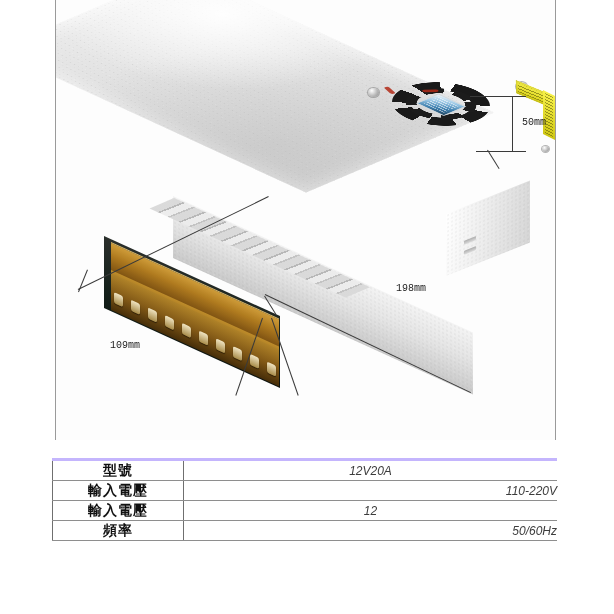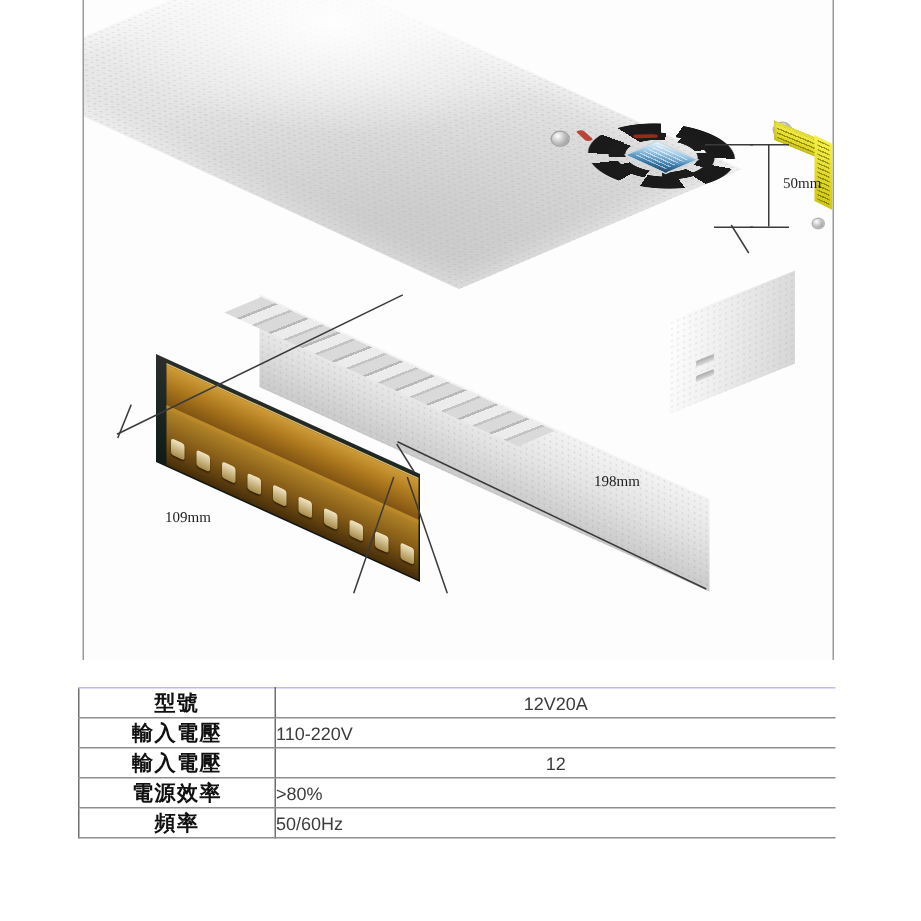--- a/index.html
+++ b/index.html
@@ -173,47 +173,47 @@
   }
 
   
   .vent{position:absolute;width:12px;height:4px;
     background:linear-gradient(180deg,#9b9b9b,#d6d6d6);border-radius:1px;opacity:.8;}
 
   
   .dimline{position:absolute;background:#3a3a3a;}
   .dim-label{
     position:absolute;font-size:10px;color:#1d1d1d;white-space:nowrap;
-    font-family:Liberation Serif, serif;
+    font-family:Liberation Mono, monospace;
     text-align:center;
   }
   .dim-rot-198{transform:rotate(25.5deg);transform-origin:0 50%;}
   .dim-rot-109{transform:rotate(-26deg);transform-origin:0 50%;}
 
   
   #spec-table{
     position:absolute;left:52px;top:458px;width:505px;
     border-collapse:collapse;
   }
   #spec-table td{
     border-bottom:1px solid #8e8e8e;
     height:19px;padding:0;vertical-align:middle;
   }
-  #spec-table tr:first-child td{border-top:1px solid #c4b5fd;}
+  #spec-table tr:first-child td{border-top:3px solid #c4b5fd;}
   .cell-label{
     width:130px;border-right:1px solid #6f6f6f;border-left:1px solid #6f6f6f;
     text-align:center;
     font-family:"DejaVu Serif",serif;
     font-weight:bold;font-size:14px;color:#111;letter-spacing:1px;
   }
   .cell-value{
     font-family:"Liberation Sans","DejaVu Sans",sans-serif;
-    font-size:12px;color:#3c3c3c;
-  }
-  .v-center{text-align:left;}
+    font-size:12px;color:#3c3c3c;font-style:italic;
+  }
+  .v-center{text-align:right;}
   .v-right{text-align:center;padding-left:150px;}
 </style>
 </head>
 <body>
 
 <div id="page">
 
   <div id="photo-panel">
 
     <div class="psu" id="psu-inner"></div>
@@ -275,21 +275,21 @@
     <div class="dimline" style="left:500px;top:151px;width:26px;height:1px;"></div>
     <div class="dimline" style="left:470px;top:96px;width:32px;height:1px;"></div>
     <div class="dimline" style="left:476px;top:151px;width:26px;height:1px;"></div>
     <span class="dim-label" style="left:522px;top:117px;">50mm</span>
   </div>
 
   <div>
     <div class="dimline dim-rot-198" style="left:265px;top:294px;width:228px;height:1px;"></div>
     <div class="dimline" style="left:487px;top:150px;width:1px;height:22px;transform:rotate(-32deg);transform-origin:50% 0;"></div>
     <div class="dimline" style="left:264px;top:296px;width:1px;height:22px;transform:rotate(-32deg);transform-origin:50% 0;"></div>
-    <span class="dim-label" style="left:396px;top:283px;margin-top:33px;">198mm</span>
+    <span class="dim-label" style="left:396px;top:283px;">198mm</span>
   </div>
 
   <div>
     <div class="dimline dim-rot-109" style="left:78px;top:289px;width:212px;height:1px;"></div>
     <div class="dimline" style="left:78px;top:268px;width:1px;height:24px;transform:rotate(22deg);transform-origin:50% 100%;"></div>
     <span class="dim-label" style="left:110px;top:340px;">109mm</span>
   </div>
 
   <div class="dimline" style="left:262px;top:318px;width:1px;height:82px;transform:rotate(19deg);transform-origin:50% 0;"></div>
   <div class="dimline" style="left:271px;top:318px;width:1px;height:82px;transform:rotate(-19deg);transform-origin:50% 0;"></div>
@@ -302,23 +302,19 @@
       </tr>
       <tr>
         <td class="cell-label">輸入電壓</td>
         <td class="cell-value v-center">110-220V</td>
       </tr>
       <tr>
         <td class="cell-label">輸入電壓</td>
         <td class="cell-value v-right">12</td>
       </tr>
       <tr>
-        <td class="cell-label">電源效率</td>
-        <td class="cell-value v-center">&gt;80%</td>
-      </tr>
-      <tr>
         <td class="cell-label">頻率</td>
         <td class="cell-value v-center">50/60Hz</td>
       </tr>
     </tbody>
   </table>
 
 </div>
 
 </body></html>

